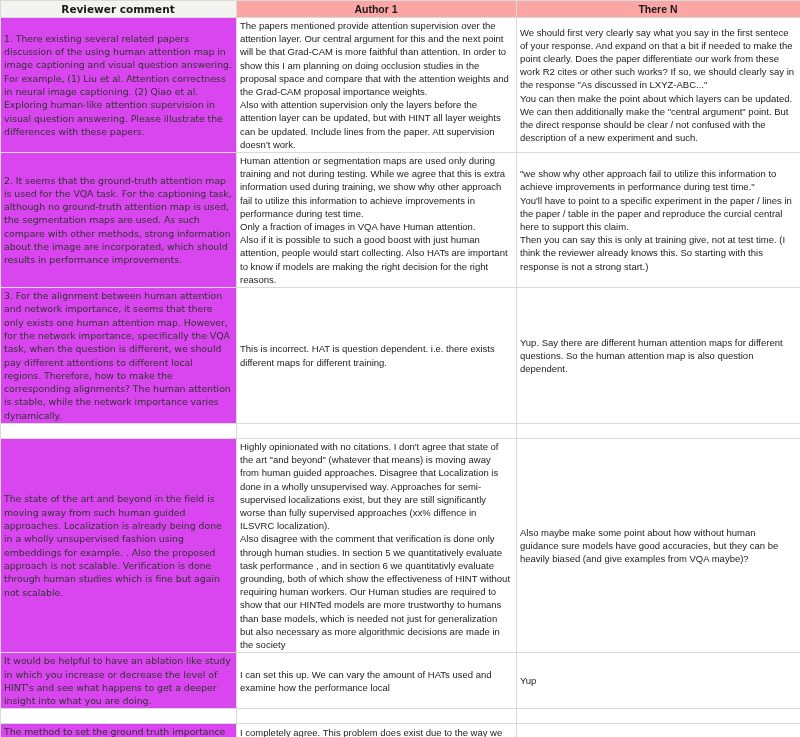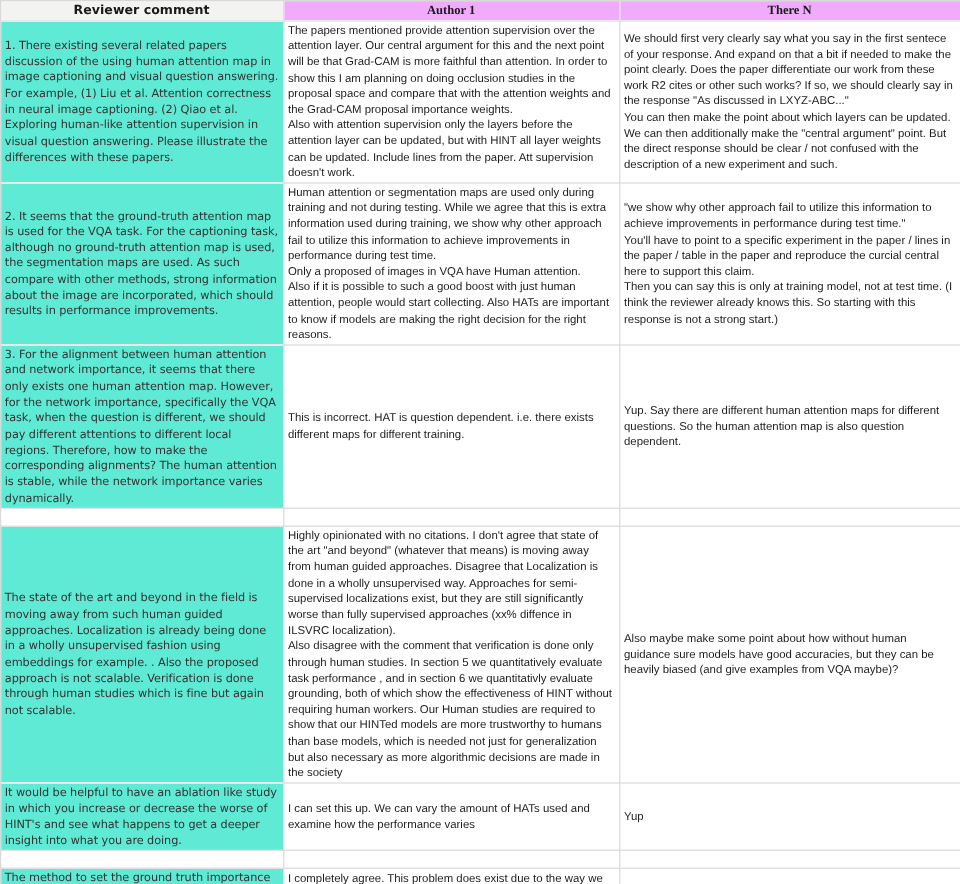--- a/index.html
+++ b/index.html
@@ -26,23 +26,23 @@
     color: #1a1a1a;
     text-align: center;
     padding: 2px 4px;
     margin-left: 36px;
   }
   th.hdr.rev {
     background: #f3f3f1;
     font-family: "DejaVu Sans", sans-serif;
     font-size: 10.5px;
   }
-  th.hdr.auth { background: #f0abfc; font-family: Liberation Serif, serif; }
+  th.hdr.auth { background: #fca5a5; }
   td.rev {
-    background: #5eead4;
+    background: #d946ef;
     font-family: "DejaVu Sans", sans-serif;
     font-size: 9.4px;
     line-height: 13.3px;
     color: #333333;
     letter-spacing: -0.05px;
   }
   td.auth {
     background: #ffffff;
     font-family: "Liberation Sans", sans-serif;
     font-size: 9.5px;
@@ -84,27 +84,27 @@
         <span class="para">You can then make the point about which layers can be updated. We can then additionally make the "central argument" point. But the direct response should be clear / not confused with the description of a new experiment and such.</span>
       </td>
     </tr>
 
     <tr style="height:92px">
       <td class="rev">
         <span class="para">2. It seems that the ground-truth attention map is used for the VQA task. For the captioning task, although no ground-truth attention map is used, the segmentation maps are used. As such compare with other methods, strong information about the image are incorporated, which should results in performance improvements.</span>
       </td>
       <td class="auth">
         <span class="para">Human attention or segmentation maps are used only during training and not during testing. While we agree that this is extra information used during training, we show why other approach fail to utilize this information to achieve improvements in performance during test time.</span>
-        <span class="para">Only a proposed of images in VQA have Human attention.</span>
+        <span class="para">Only a fraction of images in VQA have Human attention.</span>
         <span class="para">Also if it is possible to such a good boost with just human attention, people would start collecting. Also HATs are important to know if models are making the right decision for the right reasons.</span>
       </td>
       <td class="auth">
         <span class="para">"we show why other approach fail to utilize this information to achieve improvements in performance during test time."</span>
         <span class="para">You'll have to point to a specific experiment in the paper / lines in the paper / table in the paper and reproduce the curcial central here to support this claim.</span>
-        <span class="para">Then you can say this is only at training model, not at test time. (I think the reviewer already knows this. So starting with this response is not a strong start.)</span>
+        <span class="para">Then you can say this is only at training give, not at test time. (I think the reviewer already knows this. So starting with this response is not a strong start.)</span>
       </td>
     </tr>
 
     <tr style="height:103px">
       <td class="rev">
         <span class="para">3. For the alignment between human attention and network importance, it seems that there only exists one human attention map. However, for the network importance, specifically the VQA task, when the question is different, we should pay different attentions to different local regions. Therefore, how to make the corresponding alignments? The human attention is stable, while the network importance varies dynamically.</span>
       </td>
       <td class="auth">
         <span class="para">This is incorrect. HAT is question dependent. i.e. there exists different maps for different training.</span>
       </td>
@@ -127,24 +127,24 @@
         <span class="para">Highly opinionated with no citations. I don't agree that state of the art "and beyond" (whatever that means) is moving away from human guided approaches. Disagree that Localization is done in a wholly unsupervised way. Approaches for semi-supervised localizations exist, but they are still significantly worse than fully supervised approaches (xx% diffence in ILSVRC localization).</span>
         <span class="para">Also disagree with the comment that verification is done only through human studies. In section 5 we quantitatively evaluate task performance , and in section 6 we quantitativly evaluate grounding, both of which show the effectiveness of HINT without requiring human workers. Our Human studies are required to show that our HINTed models are more trustworthy to humans than base models, which is needed not just for generalization but also necessary as more algorithmic decisions are made in the society</span>
       </td>
       <td class="auth">
         <span class="para">Also maybe make some point about how without human guidance sure models have good accuracies, but they can be heavily biased (and give examples from VQA maybe)?</span>
       </td>
     </tr>
 
     <tr style="height:50px">
       <td class="rev">
-        <span class="para">It would be helpful to have an ablation like study in which you increase or decrease the worse of HINT's and see what happens to get a deeper insight into what you are doing.</span>
+        <span class="para">It would be helpful to have an ablation like study in which you increase or decrease the level of HINT's and see what happens to get a deeper insight into what you are doing.</span>
       </td>
       <td class="auth">
-        <span class="para">I can set this up. We can vary the amount of HATs used and examine how the performance varies</span>
+        <span class="para">I can set this up. We can vary the amount of HATs used and examine how the performance local</span>
       </td>
       <td class="auth">
         <span class="para">Yup</span>
       </td>
     </tr>
 
     <tr class="spacer">
       <td class="rev"></td>
       <td class="auth"></td>
       <td class="auth"></td>

